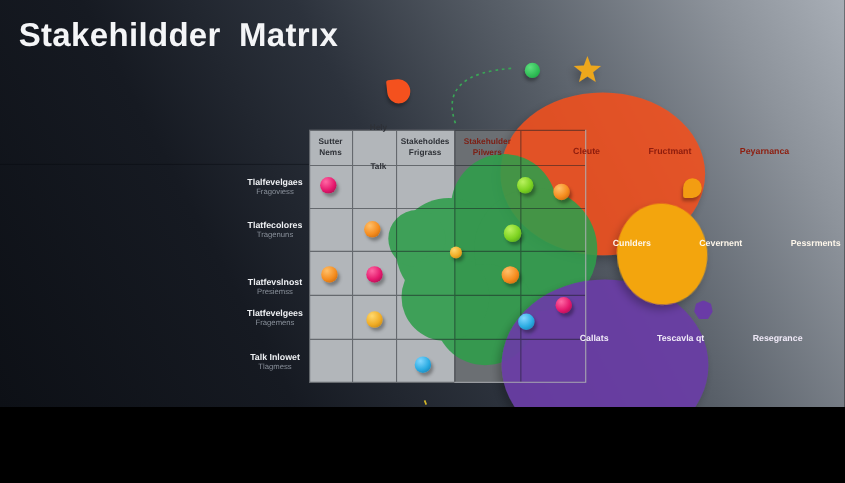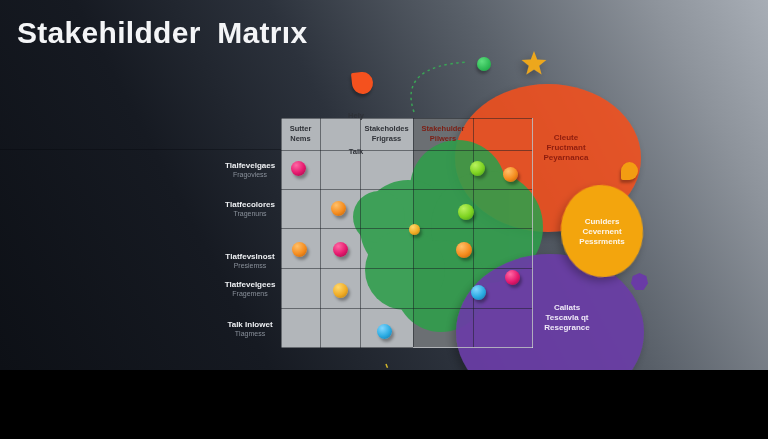--- a/index.html
+++ b/index.html
@@ -25,22 +25,22 @@
   .hcell.warm { color:#7c2016; }
 
   .rlabel {
     position:absolute; left:220px; width:60px;
     display:flex; flex-direction:column; align-items:center; justify-content:center; text-align:center;
   }
   .rlabel .l1 { font-size:8px; font-weight:700; color:#eef0f3; white-space:nowrap; }
   .rlabel .l2 { font-size:7px; color:#89909a; margin-top:1px; white-space:nowrap; }
 
   .btext {
-    position:absolute; display:flex; flex-direction:column; align-items:center;
-    text-align:center; font-weight:700; font-size:8px; line-height:10px;
+    position:absolute; display:flex; flex-direction:row; align-items:center;
+    text-align:center; font-weight:700; font-size:8px; line-height:10px;gap:44px;
   }
   .btext span { white-space:nowrap; }
   #orange-text { color:#8e1d0e; }
   #yellow-text { color:#fdf6ea; }
   #purple-text { color:#f0eaf8; }
 
   .dot { position:absolute; border-radius:50%; }
 
   .tear { position:absolute; box-shadow:-1px 3px 3px rgba(0,0,0,.3); }
   #tear-top-left { left:352px; top:72px; width:21px; height:22px; background:#f4511e;
@@ -95,21 +95,21 @@
 
   <div class="tear" id="tear-top-left"></div>
   <div class="tear" id="tear-right"></div>
   <div id="green-pin"></div>
   <div id="purple-gem"></div>
 
   <div class="hcell" style="left:281px;width:39px;">
     <span>Sutter</span>
     <span>Nems</span>
   </div>
-  <div class="hcell" style="left:336px;width:40px;gap:26px;">
+  <div class="hcell" style="left:324px;width:40px;gap:26px;">
     <span>Hely</span>
     <span>Talk</span>
   </div>
   <div class="hcell" style="left:360px;width:53px;">
     <span>Stakeholdes</span>
     <span>Frigrass</span>
   </div>
   <div class="hcell warm" style="left:413px;width:60px;">
     <span>Stakehulder</span>
     <span>Pilwers</span>

